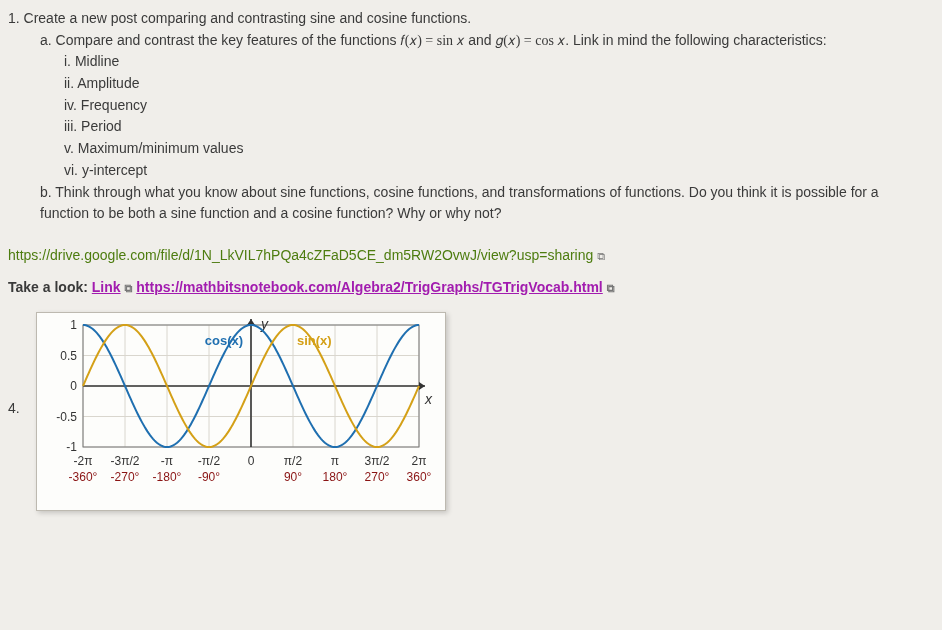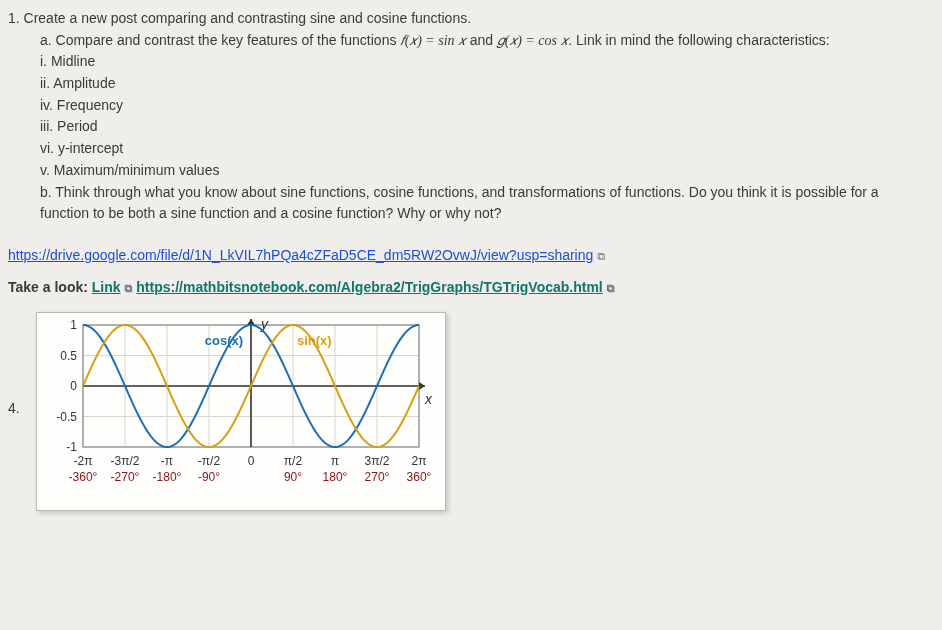--- a/index.html
+++ b/index.html
@@ -9,38 +9,37 @@
       background: #f0eeea;
       font-family: Arial, Helvetica, sans-serif;
       font-size: 14px;
       color: #3a3a3a;
       padding: 8px 12px 8px 8px;
       position: relative;
     }
     .content { line-height: 1.55; }
     .l1 { }
     .l2 { margin-left: 32px; }
-    .l3 { margin-left: 32px; }
+    .l3 { margin-left: 56px; }
     .item-line { white-space: normal; }
     .link {
-      color: #0f766e;
+      color: #a21caf;
       text-decoration: underline;
     }
     .link-plain {
-      color: #1d4ed8;
-      text-decoration: underline;
+      color: #4d7c0f;
     }
     .ext-icon {
       display: inline-block;
       font-size: 11px;
       margin-left: 4px;
       color: #777;
     }
     .spacer { height: 10px; }
-    .math { font-family: Georgia, 'Times New Roman', serif; font-style: italic; }
+    .math { font-family: Georgia, 'Times New Roman', serif; }
     .qnum-left {
       position: absolute;
       left: 0;
       color: #3a3a3a;
     }
     .chart-wrap {
       margin-top: 14px;
       margin-left: 28px;
       width: 410px;
       background: #fdfdfb;
@@ -59,22 +58,22 @@
   <div class="l1 item-line">1. Create a new post comparing and contrasting sine and cosine functions.</div>
 
   <div class="l2 item-line">
     <span>a. Compare and contrast the key features of the functions </span><span class="math">𝑓(𝑥) = sin 𝑥</span><span> and </span><span class="math">𝑔(𝑥) = cos 𝑥</span><span>. Link in mind the following characteristics:</span>
   </div>
 
   <div class="l3">i. Midline</div>
   <div class="l3">ii. Amplitude</div>
   <div class="l3">iv. Frequency</div>
   <div class="l3">iii. Period</div>
+  <div class="l3">v. Maximum/minimum values</div>
   <div class="l3">vi. y-intercept</div>
-  <div class="l3">v. Maximum/minimum values</div>
 
   <div class="l2 item-line">b. Think through what you know about sine functions, cosine functions, and transformations of functions. Do you think it is possible for a function to be both a sine function and a cosine function? Why or why not?</div>
 
 
   <div class="spacer"></div>
 
 
   <div class="spacer"></div>
 
   <div class="l1">

